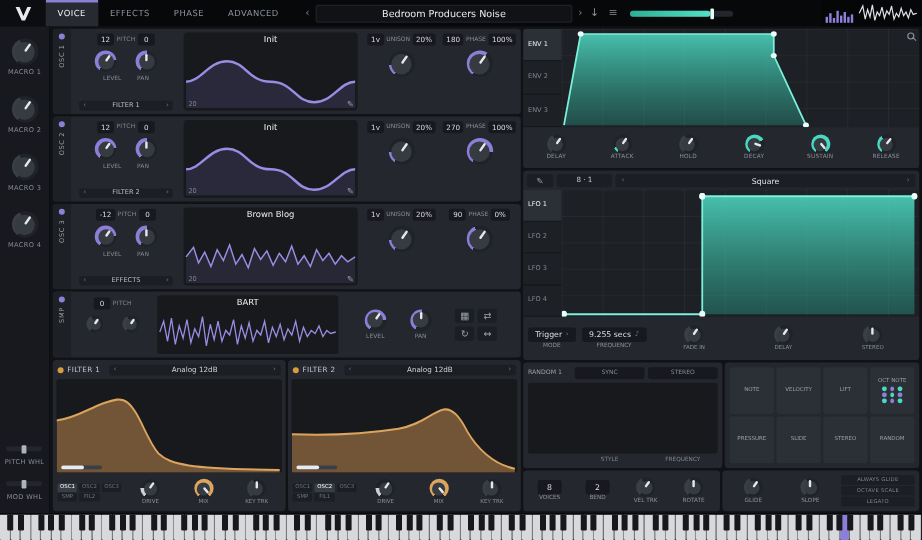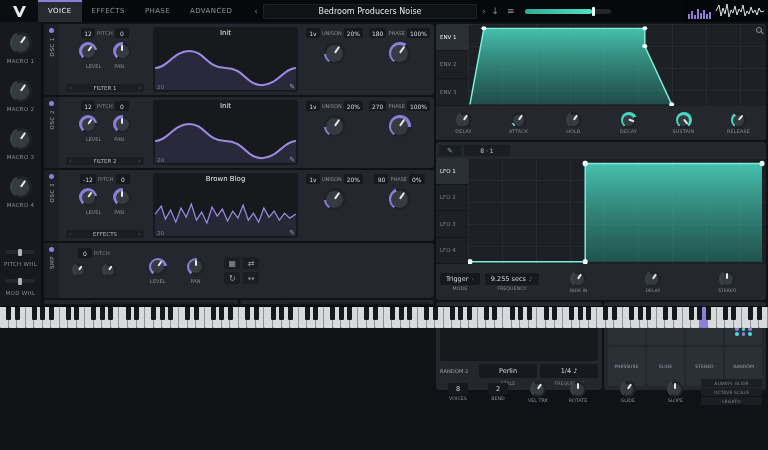--- a/index.html
+++ b/index.html
@@ -1,18 +1,18 @@
 <!DOCTYPE html>
 <html><head>
 <meta charset="utf-8">
 <style>
 *{margin:0;padding:0;box-sizing:border-box}
 html,body{width:768px;height:450px;overflow:hidden}
 body{font-family:"DejaVu Sans","Liberation Sans",sans-serif;background:#101216;color:#c7cad0}
-.app{width:768px;height:328px;display:flex;flex-direction:column;background:#101216}
+.app{width:768px;height:450px;display:flex;flex-direction:column;background:#101216}
 
 
 .header{flex:0 0 22px;background:#07080a;display:flex;align-items:center;font-size:7px}
 .logo{width:38px;height:100%;display:flex;align-items:center;justify-content:center;background:#0c0d10}
 .logo svg{width:15px;height:13px}
 .tabs{display:flex;height:100%}
 .tab{padding:0 10px;display:flex;align-items:center;color:#8d939c;letter-spacing:.4px}
 .tab.active{background:#272a31;color:#f0f1f3;box-shadow:inset 0 2px 0 #8d7fd8}
 .preset-nav{display:flex;align-items:center;gap:3px;margin-left:10px}
 .preset-box{width:214px;height:15px;background:#101216;border:1px solid #1e2127;border-radius:2px;display:flex;align-items:center;justify-content:center;font-size:8px;color:#e7e9ec}
@@ -389,20 +389,26 @@
         <div class="smp-ctrl">
           <div class="pitch-row">
             <span class="numbox">0</span>
             <span class="tinylbl">PITCH</span>
           </div>
           <div class="kpair">
             <span class="knob k14 dark"></span>
             <span class="knob k14 dark"></span>
           </div>
         </div>
+        <div class="wave-display">
+          <div class="wave-title">BART</div>
+          <svg viewBox="0 0 140 26" preserveAspectRatio="none">
+            <path d="M2,13 L5,6 L8,19 L11,4 L14,21 L17,9 L20,17 L23,5 L26,20 L29,11 L32,16 L35,3 L38,22 L41,8 L44,18 L47,6 L50,19 L53,12 L56,15 L59,5 L62,21 L65,9 L68,17 L71,7 L74,19 L77,12 L80,15 L83,6 L86,20 L89,10 L92,16 L95,8 L98,18 L101,11 L104,15 L107,6 L110,19 L113,10 L116,16 L119,12 L122,14 L125,9 L128,16 L131,12 L134,14 L138,13" fill="none" stroke="#9a8ce2" stroke-width="1"></path>
+          </svg>
+        </div>
         <div class="smp-right">
           <div class="smp-knob">
             <span class="knob k18" style="--amt:230deg"></span>
             <span>LEVEL</span>
           </div>
           <div class="smp-knob">
             <span class="knob k18" style="--amt:150deg;--rot:0deg"></span>
             <span>PAN</span>
           </div>
           <div class="smp-icons">
@@ -550,20 +556,25 @@
             <span class="knob k16" style="--arc:#49d8c0;--amt:110deg;--rot:40deg"></span>
             <span>RELEASE</span>
           </div>
         </div>
       </div>
 
       <div class="lfo-block">
         <div class="lfo-head">
           <span class="lfo-brush">✎</span>
           <span class="lfo-grid-sel">8 · 1</span>
+          <div class="lfo-shape-sel">
+            <span class="sel-arr">‹</span>
+            <span>Square</span>
+            <span class="sel-arr">›</span>
+          </div>
         </div>
         <div class="lfo-body">
           <div class="side-tabs">
             <div class="stab active">LFO 1</div>
             <div class="stab">LFO 2</div>
             <div class="stab">LFO 3</div>
             <div class="stab">LFO 4</div>
           </div>
           <div class="gdisplay">
             <svg viewBox="0 0 300 96" preserveAspectRatio="none">
@@ -615,28 +626,20 @@
 
       <div class="lower">
         <div class="random-panel">
           <div class="rrow">
             <span class="rlabel">RANDOM 1</span>
             <span class="rbtn">SYNC</span>
             <span class="rbtn">STEREO</span>
           </div>
           <div class="rdisplay"></div>
           <div class="rrow">
-            <span class="rlabel">RANDOM 2</span>
-            <span class="rval">Perlin</span>
-            <span class="rval">
-              <span>1/4</span>
-              <span>♪</span>
-            </span>
-          </div>
-          <div class="rrow">
             <span class="rlabel"></span>
             <span class="rcap">STYLE</span>
             <span class="rcap">FREQUENCY</span>
           </div>
         </div>
 
         <div class="mod-panel">
           <div class="mcell">
               <span>NOTE</span>
             </div>

